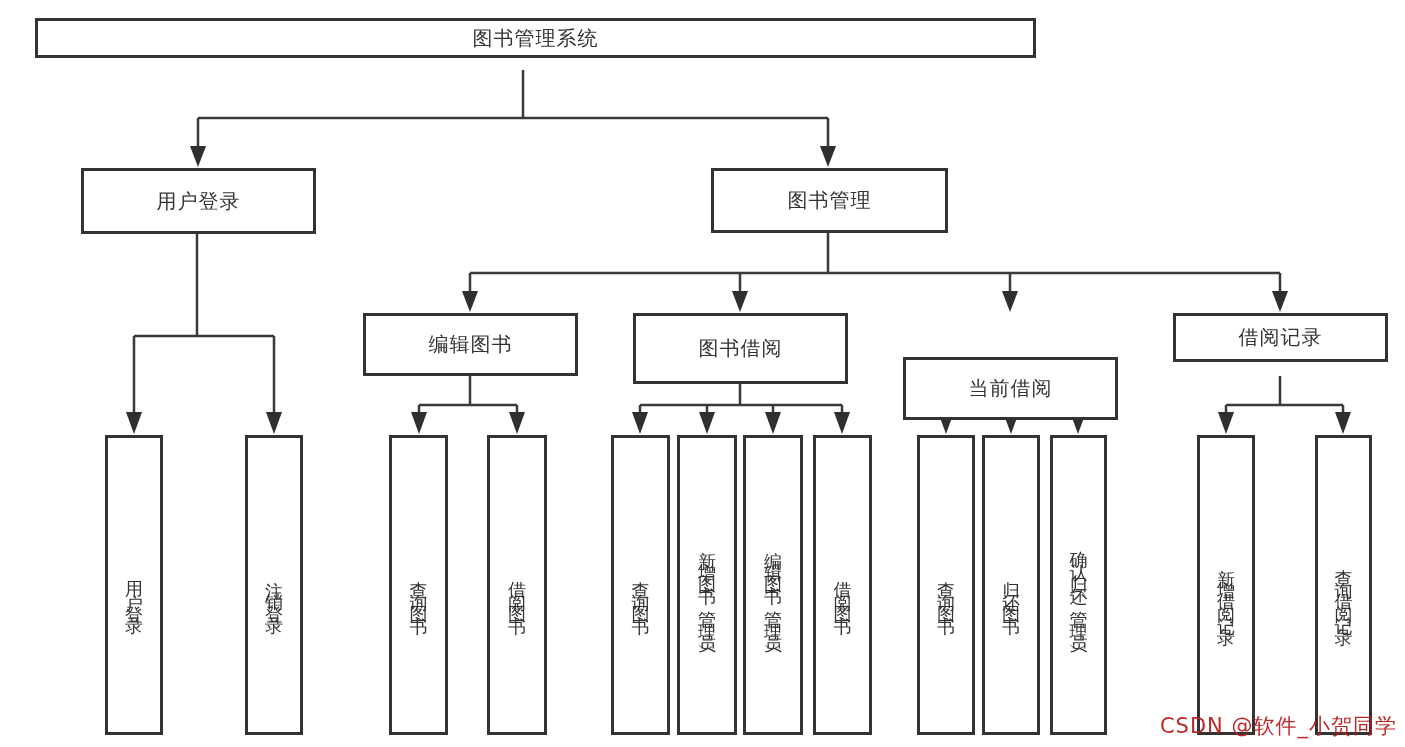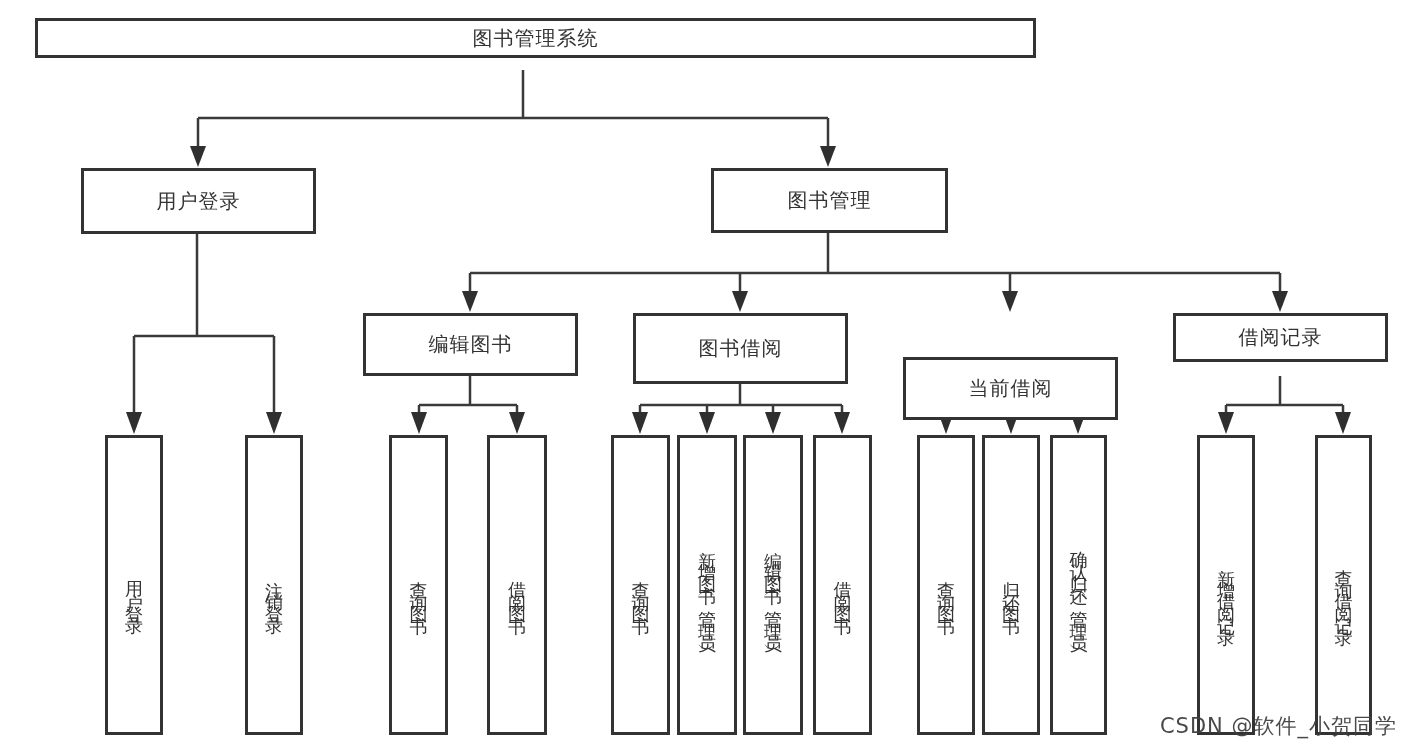--- a/index.html
+++ b/index.html
@@ -48,21 +48,21 @@
     padding-top: 12px;
     line-height: 1;
     color: #333333;
   }
   .watermark {
     position: absolute;
     right: 8px;
     top: 712px;
     z-index: 5;
     font-size: 21px;
-    color: #404040;
+    color: #b91c1c;
     opacity: 0.95;
     white-space: nowrap;
     letter-spacing: 1px;
   }
 </style>
 </head>
 <body>
 
 <div class="stage">
 

